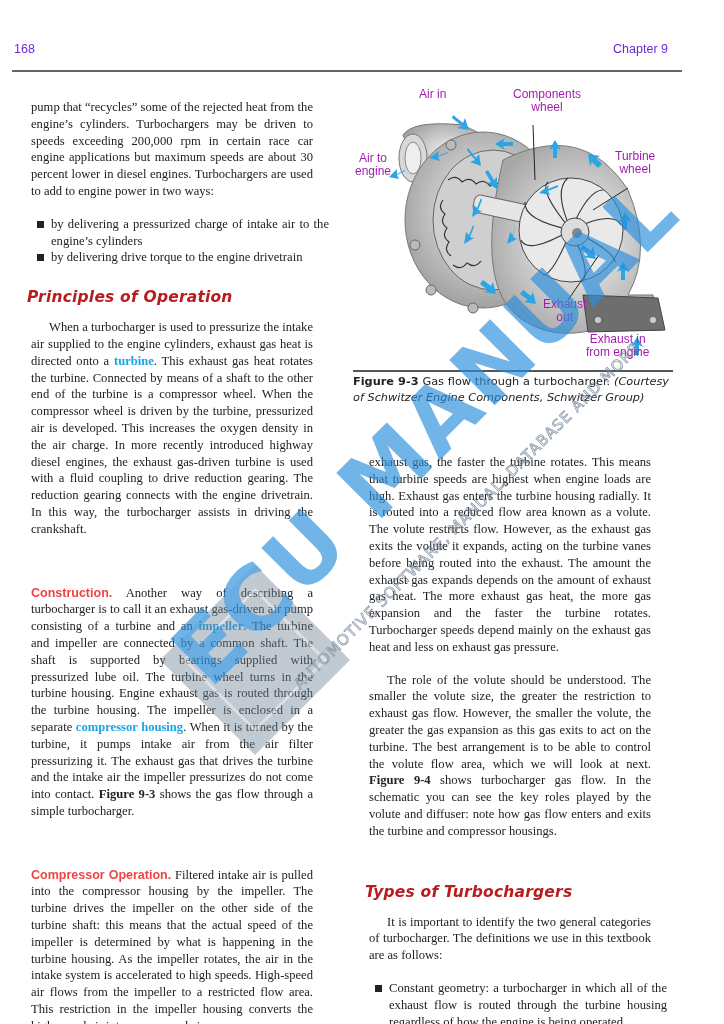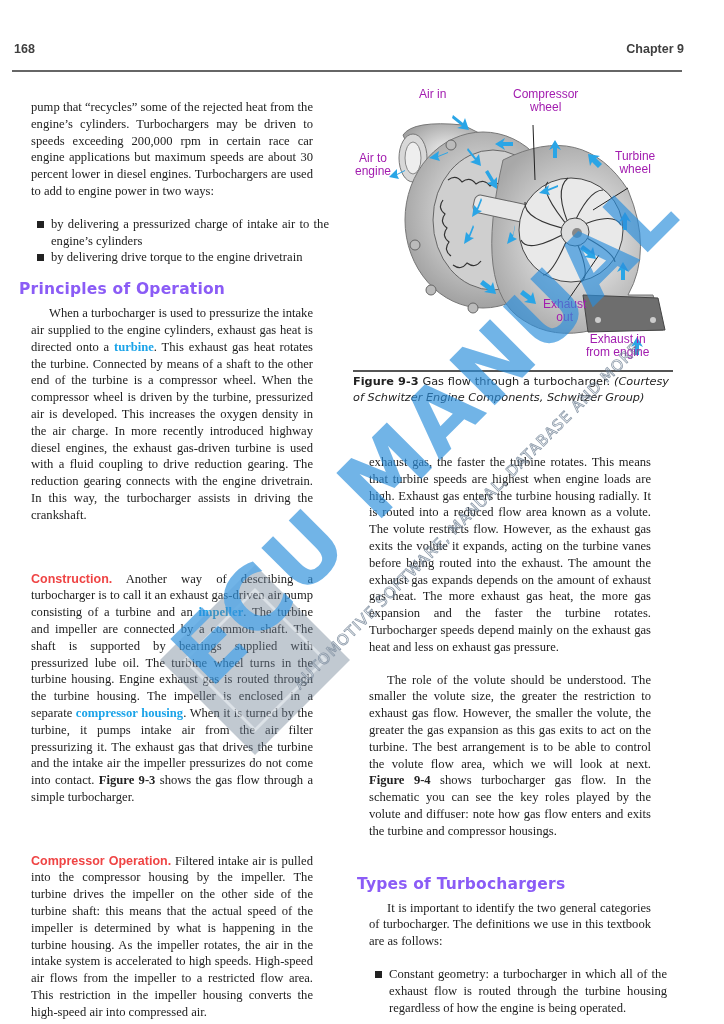--- a/index.html
+++ b/index.html
@@ -1,32 +1,32 @@
 <!DOCTYPE html>
 <html><head>
 <meta charset="utf-8">
 <style>
   html, body { margin:0; padding:0; background:#fff; }
   body { width:724px; height:1024px; position:relative; overflow:hidden;
          font-family:"Liberation Serif", serif; color:#222; }
-  .header { position:absolute; left:14px; right:40px; top:40px; height:20px;
-            font-family:"Liberation Sans", sans-serif; font-weight:bold; font-size:12.5px; color:#404040; }
+  .header { position:absolute; left:14px; right:56px; top:40px; height:20px;
+            font-family:"Liberation Sans", sans-serif; font-weight:normal; font-size:12.5px; color:#6d28d9; }
   .header .pn { position:absolute; left:0; top:2px; }
   .header .ch { position:absolute; right:0; top:2px; }
   .header-rule { position:absolute; left:12px; width:670px; top:70px; height:2px; background:#666; }
 
   .col { position:absolute; font-size:12.6px; line-height:16.8px; text-align:justify; }
   .col-left { left:15px; width:314px; top:83px; }
   .col-right { left:353px; width:314px; }
   p { margin:16px; }
   .indent { text-indent:18px; }
   .blue { color:#1aa3e8; font-weight:bold; }
   .runin { color:#ef4444; font-family:"Liberation Sans", sans-serif; font-weight:bold; font-size:12.5px; }
-  .h2 { font-family:"DejaVu Sans", sans-serif; font-weight:900; color:#8b5cf6; font-size:15.5px;
-        letter-spacing:0.2px; margin:4px; line-height:20px; }
+  .h2 { font-family:"DejaVu Sans", sans-serif; font-weight:900; color:#b91c1c; font-size:15.5px;
+        letter-spacing:0.2px; margin:12px; line-height:20px;font-style:italic; }
   ul.bl { list-style:none; margin:4px 0 0 0; padding:0 0 0 22px; }
   ul.bl li { position:relative; padding-left:14px; }
   ul.bl li::before { content:""; position:absolute; left:0; top:5px; width:7px; height:7px; background:#222; }
   .gap { height:15px; }
 
   .figure { position:absolute; left:353px; top:80px; width:330px; height:290px; }
   .fig-label { position:absolute; font-family:"Liberation Sans", sans-serif; font-size:12px; color:#a21caf;
                text-align:center; line-height:13px; }
   .fig-rule { position:absolute; left:353px; top:370px; width:320px; height:2px; background:#555; }
   .caption { position:absolute; left:353px; top:374px; width:316px; font-family:"DejaVu Sans", sans-serif;
@@ -130,21 +130,21 @@
       <path d="M200 78 l0 -10 l-4 2 l6 -10 l6 10 l-4 -2 l0 10 z"></path>
       <path d="M245 88 l-6 -6 l-2 4 l-2 -12 l12 2 l-4 2 l6 6 z"></path>
       <path d="M270 150 l0 -10 l-4 2 l6 -10 l6 10 l-4 -2 l0 10 z"></path>
       <path d="M268 200 l0 -10 l-4 2 l6 -10 l6 10 l-4 -2 l0 10 z"></path>
       <path d="M282 275 l0 -10 l-4 2 l6 -10 l6 10 l-4 -2 l0 10 z"></path>
       <path d="M230 165 l8 6 l2 -4 l3 12 l-12 -2 l4 -2 l-8 -6 z"></path>
       <path d="M162 145 l-2 10 l-3 -3 l-3 12 l10 -5 l-4 -2 l2 -10 z"></path>
     </g>
   </svg>
   <div class="fig-label" style="left:66px;top:8px;">Air in</div>
-  <div class="fig-label" style="left:160px;top:8px;white-space:pre;">Compressor
+  <div class="fig-label" style="left:160px;top:8px;white-space:pre;">Components
 wheel</div>
   <div class="fig-label" style="left:2px;top:72px;white-space:pre;">Air to
 engine</div>
   <div class="fig-label" style="left:262px;top:70px;white-space:pre;">Turbine
 wheel</div>
   <div class="fig-label" style="left:158px;top:218px;white-space:pre;margin-left:32px;">Exhaust
 out</div>
   <div class="fig-label" style="left:233px;top:253px;white-space:pre;">Exhaust in
 from engine</div>
 </div>

